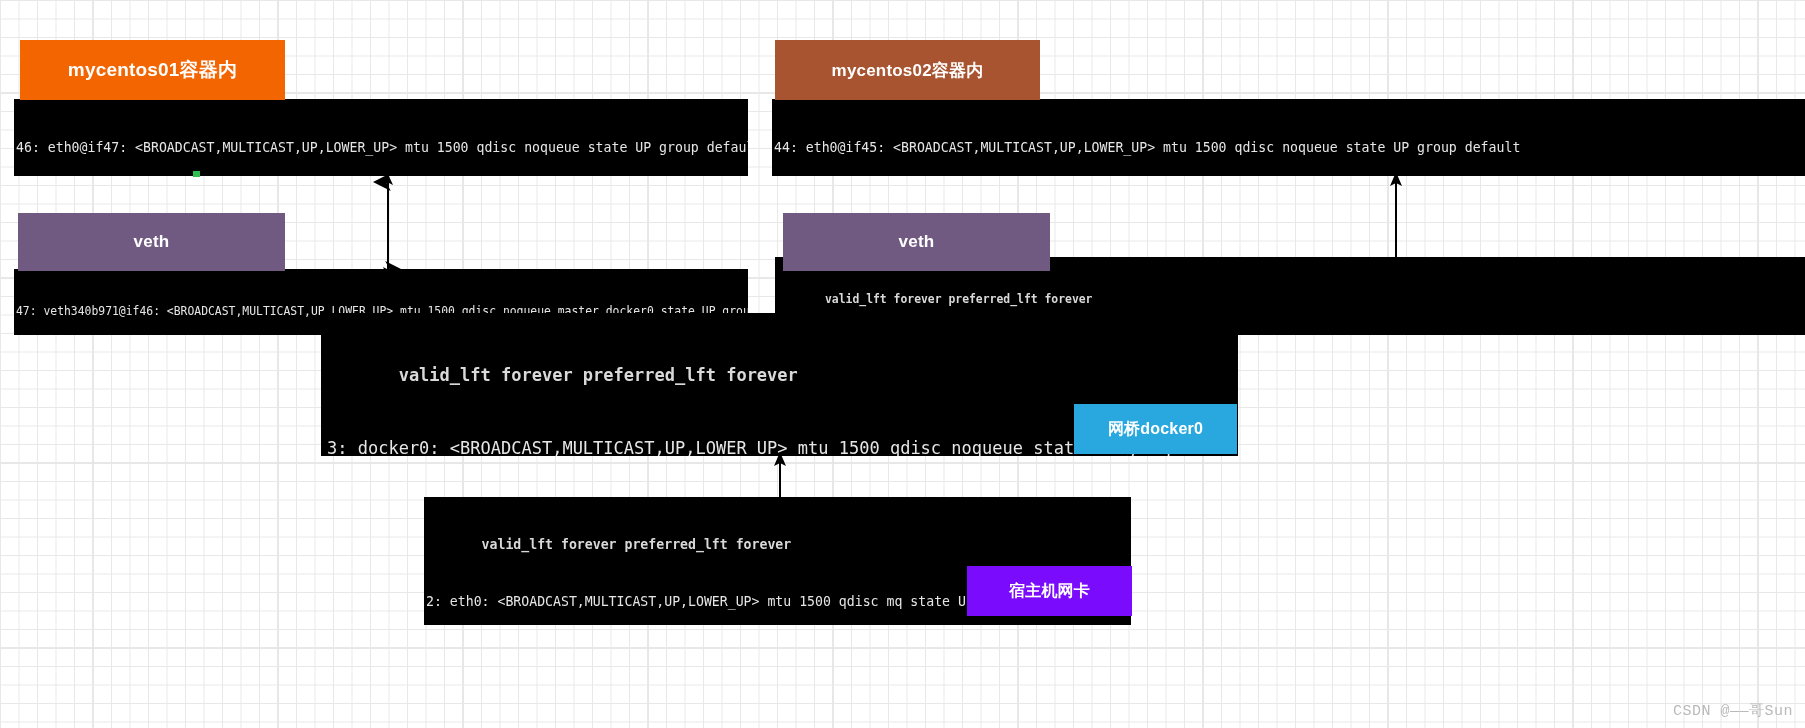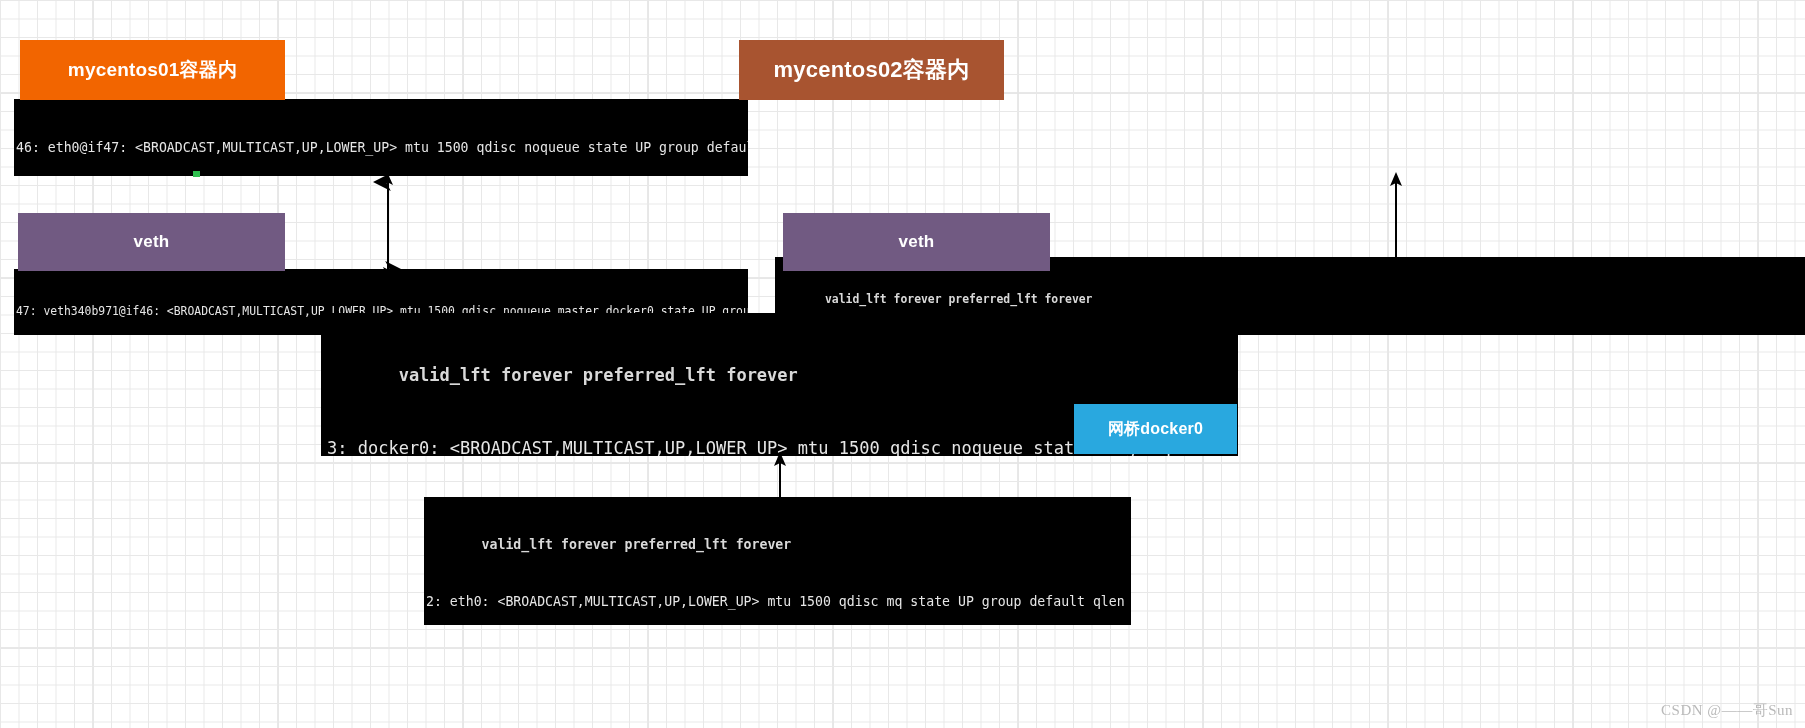--- a/index.html
+++ b/index.html
@@ -55,21 +55,21 @@
     position: absolute;
     z-index: 7;
   }
 
   .watermark {
     position: absolute;
     right: 12px;
     bottom: 8px;
     color: #b9b9b9;
     font-size: 15px;
-    font-family: Liberation Serif, serif;
+    font-family: Liberation Mono, monospace;
     letter-spacing: 0.5px;
     z-index: 20;
   }
 </style>
 </head>
 <body>
 
 <div id="canvas">
 
   <div class="label-box" style="left:20px; top:40px; width:265px; height:60px; background:#F26500; font-size:19px; font-weight:700;">
@@ -89,24 +89,30 @@
     <span>veth</span>
   </div>
 
   <div class="term" style="left:14px; top:269px; width:734px; height:66px; font-size:11.4px; padding:2px 0 0 2px;">
     <span class="ln">47: veth340b971@if46: &lt;BROADCAST,MULTICAST,UP,LOWER_UP&gt; mtu 1500 qdisc noqueue master docker0 state UP group default</span>
     
     
     
   </div>
 
-  <div class="label-box" style="left:739px; top:40px; width:265px; height:60px; background:#A85430; font-size:22px; font-weight:700;">
+  <div class="label-box" style="left:775px; top:40px; width:265px; height:60px; background:#A85430; font-size:17px; font-weight:700;">
     <span>mycentos02容器内</span>
   </div>
 
+  <div class="term" style="left:772px; top:99px; width:1033px; height:77px; font-size:13.2px; padding:3px 0 0 2px;">
+    <span class="ln">44: eth0@if45: &lt;BROADCAST,MULTICAST,UP,LOWER_UP&gt; mtu 1500 qdisc noqueue state UP group default</span>
+    
+    
+    
+  </div>
 
   <div class="label-box" style="left:783px; top:213px; width:267px; height:58px; background:#715A82; font-size:17px; font-weight:700;">
     <span>veth</span>
   </div>
 
   <div class="term" style="left:775px; top:257px; width:1030px; height:78px; font-size:11.4px; padding:2px 0 0 2px;">
     <span class="ln faded">       valid_lft forever preferred_lft forever</span>
     
     
     
@@ -129,20 +135,23 @@
   <div class="term" style="left:424px; top:497px; width:707px; height:128px; font-size:13.2px; padding:2px 0 0 2px; z-index:5;">
     <span class="ln faded">       valid_lft forever preferred_lft forever</span>
     <span class="ln">2: eth0: &lt;BROADCAST,MULTICAST,UP,LOWER_UP&gt; mtu 1500 qdisc mq state UP group default qlen 1000</span>
     
     
     
     
     
   </div>
 
+  <div class="label-box" style="left:967px; top:566px; width:165px; height:50px; background:#7A0BFD; font-size:16px; font-weight:700;">
+    <span>宿主机网卡</span>
+  </div>
 
   <svg class="arrow" style="left:368px; top:172px; width:40px; height:108px;" viewBox="0 0 40 108">
     <defs>
       <marker id="ah-up" markerWidth="9" markerHeight="9" refX="4.5" refY="7.6" orient="auto">
         <path d="M4.5,0 L9,9 L4.5,6.6 L0,9 Z" fill="#000"></path>
       </marker>
       <marker id="ah-dn" markerWidth="9" markerHeight="9" refX="4.5" refY="1.4" orient="auto">
         <path d="M4.5,9 L0,0 L4.5,2.4 L9,0 Z" fill="#000"></path>
       </marker>
     </defs>

